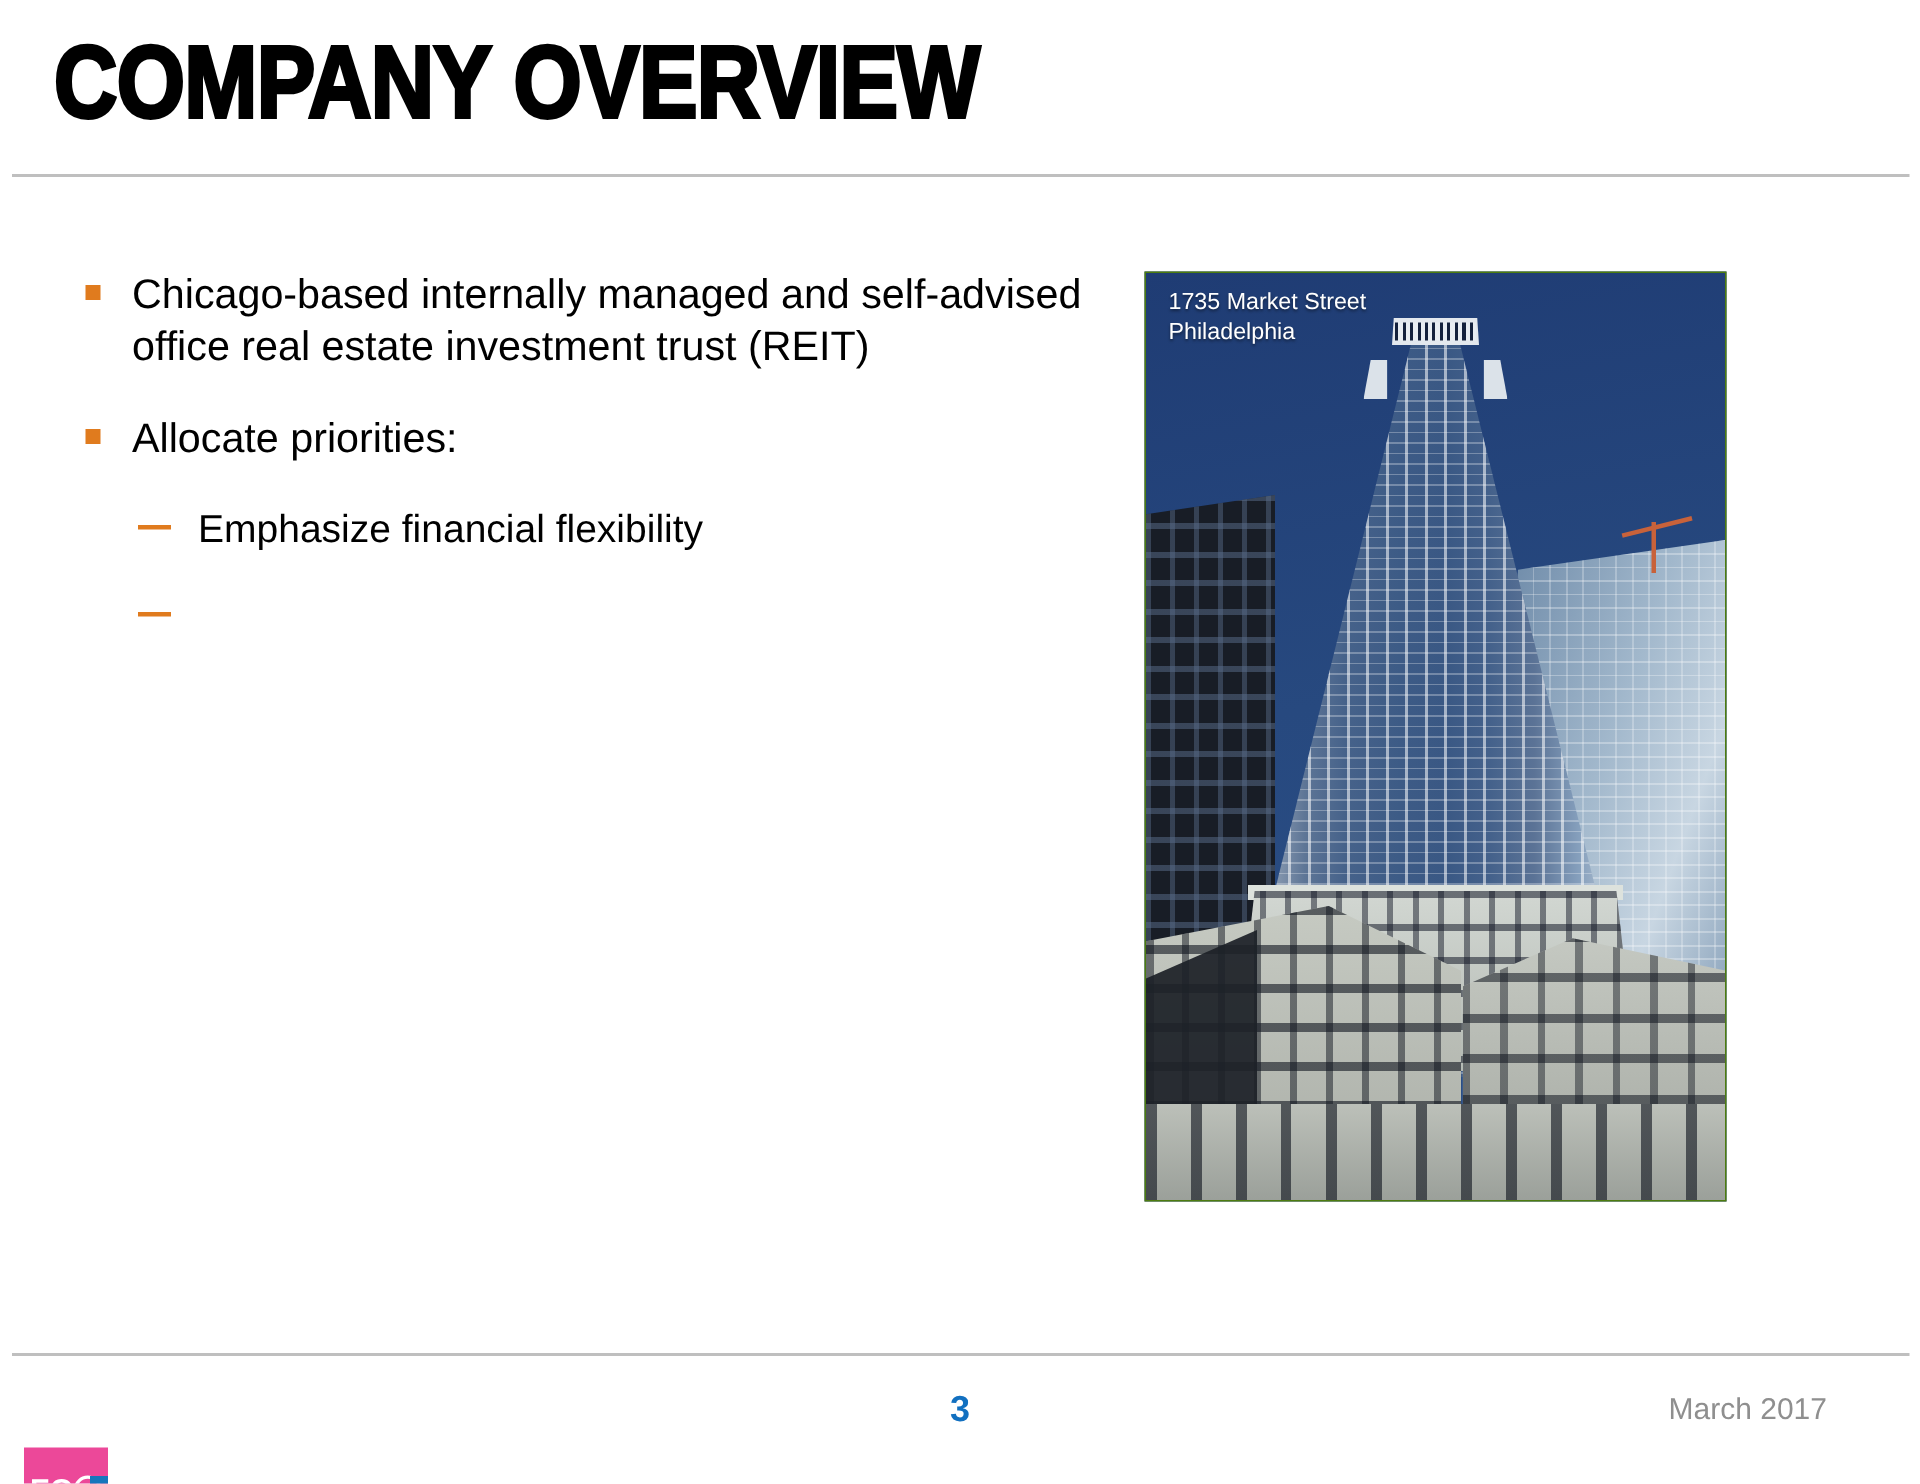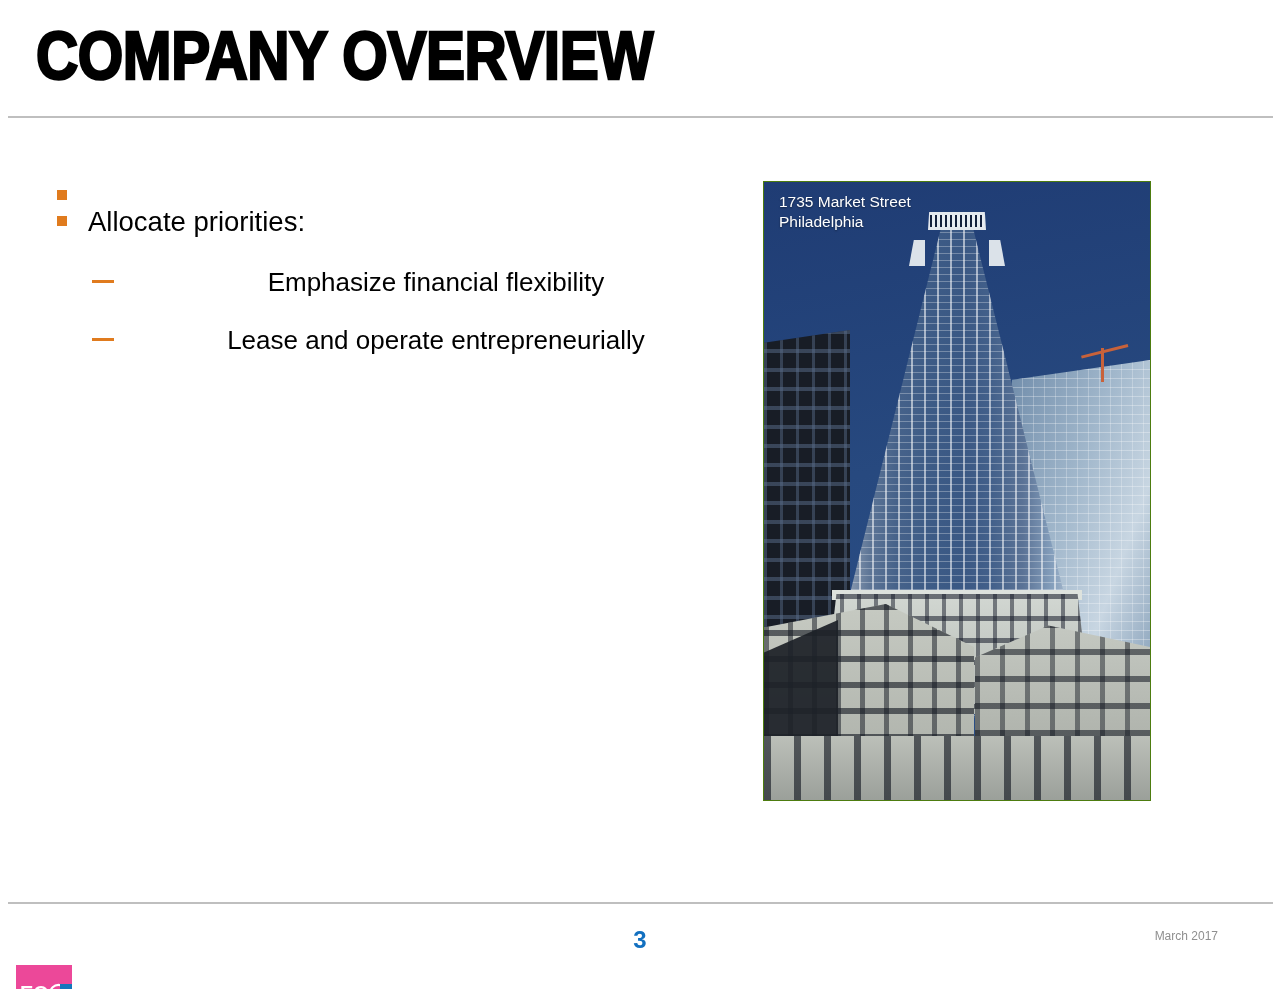--- a/index.html
+++ b/index.html
@@ -75,21 +75,20 @@
   .bullet-l1 .marker {
     position: absolute;
     left: 57px;
     top: 12px;
     width: 10px;
     height: 10px;
     background: #E07B1E;
   }
   .bullet-l2-group {
     margin-top: 14px;
-    text-align: center;
   }
   .bullet-l2 {
     position: relative;
     padding-left: 132px;
     margin-bottom: 24px;
     font-size: 26px;
     line-height: 34px;
     color: #000000;
     max-width: 730px;
   }
@@ -367,54 +366,54 @@
     width: 1280px;
     text-align: center;
     font-size: 24px;
     font-weight: 700;
     color: #1270C0;
   }
   .footer-date {
     position: absolute;
     right: 62px;
     top: 929px;
-    font-size: 12px;
+    font-size: 20px;
     color: #8f8f8f;
   }
 </style>
 </head>
 <body>
 
 <div class="slide">
 
   <div class="title-zone">
     <div class="slide-title">COMPANY OVERVIEW</div>
     <div class="title-rule"></div>
   </div>
 
   <div class="body-zone">
 
     <div class="bullet-l1">
       <span class="marker"></span>
+      <span>Chicago-based internally managed and self-advised office real estate investment trust (REIT)</span>
     </div>
 
 
     <div class="bullet-l1">
       <span class="marker"></span>
       <span>Allocate priorities:</span>
     </div>
 
     <div class="bullet-l2-group">
       <div class="bullet-l2">
         <span class="marker"></span>
         <span>Emphasize financial flexibility</span>
       </div>
       <div class="bullet-l2">
         <span class="marker"></span>
-        <span>Lease and operate entrepreneurially</span>
       </div>
     </div>
 
   </div>
 
   <div class="photo-frame">
     <div class="sky"></div>
 
     <div class="bldg-left-dark"></div>
     <div class="bldg-right-dark"></div>

